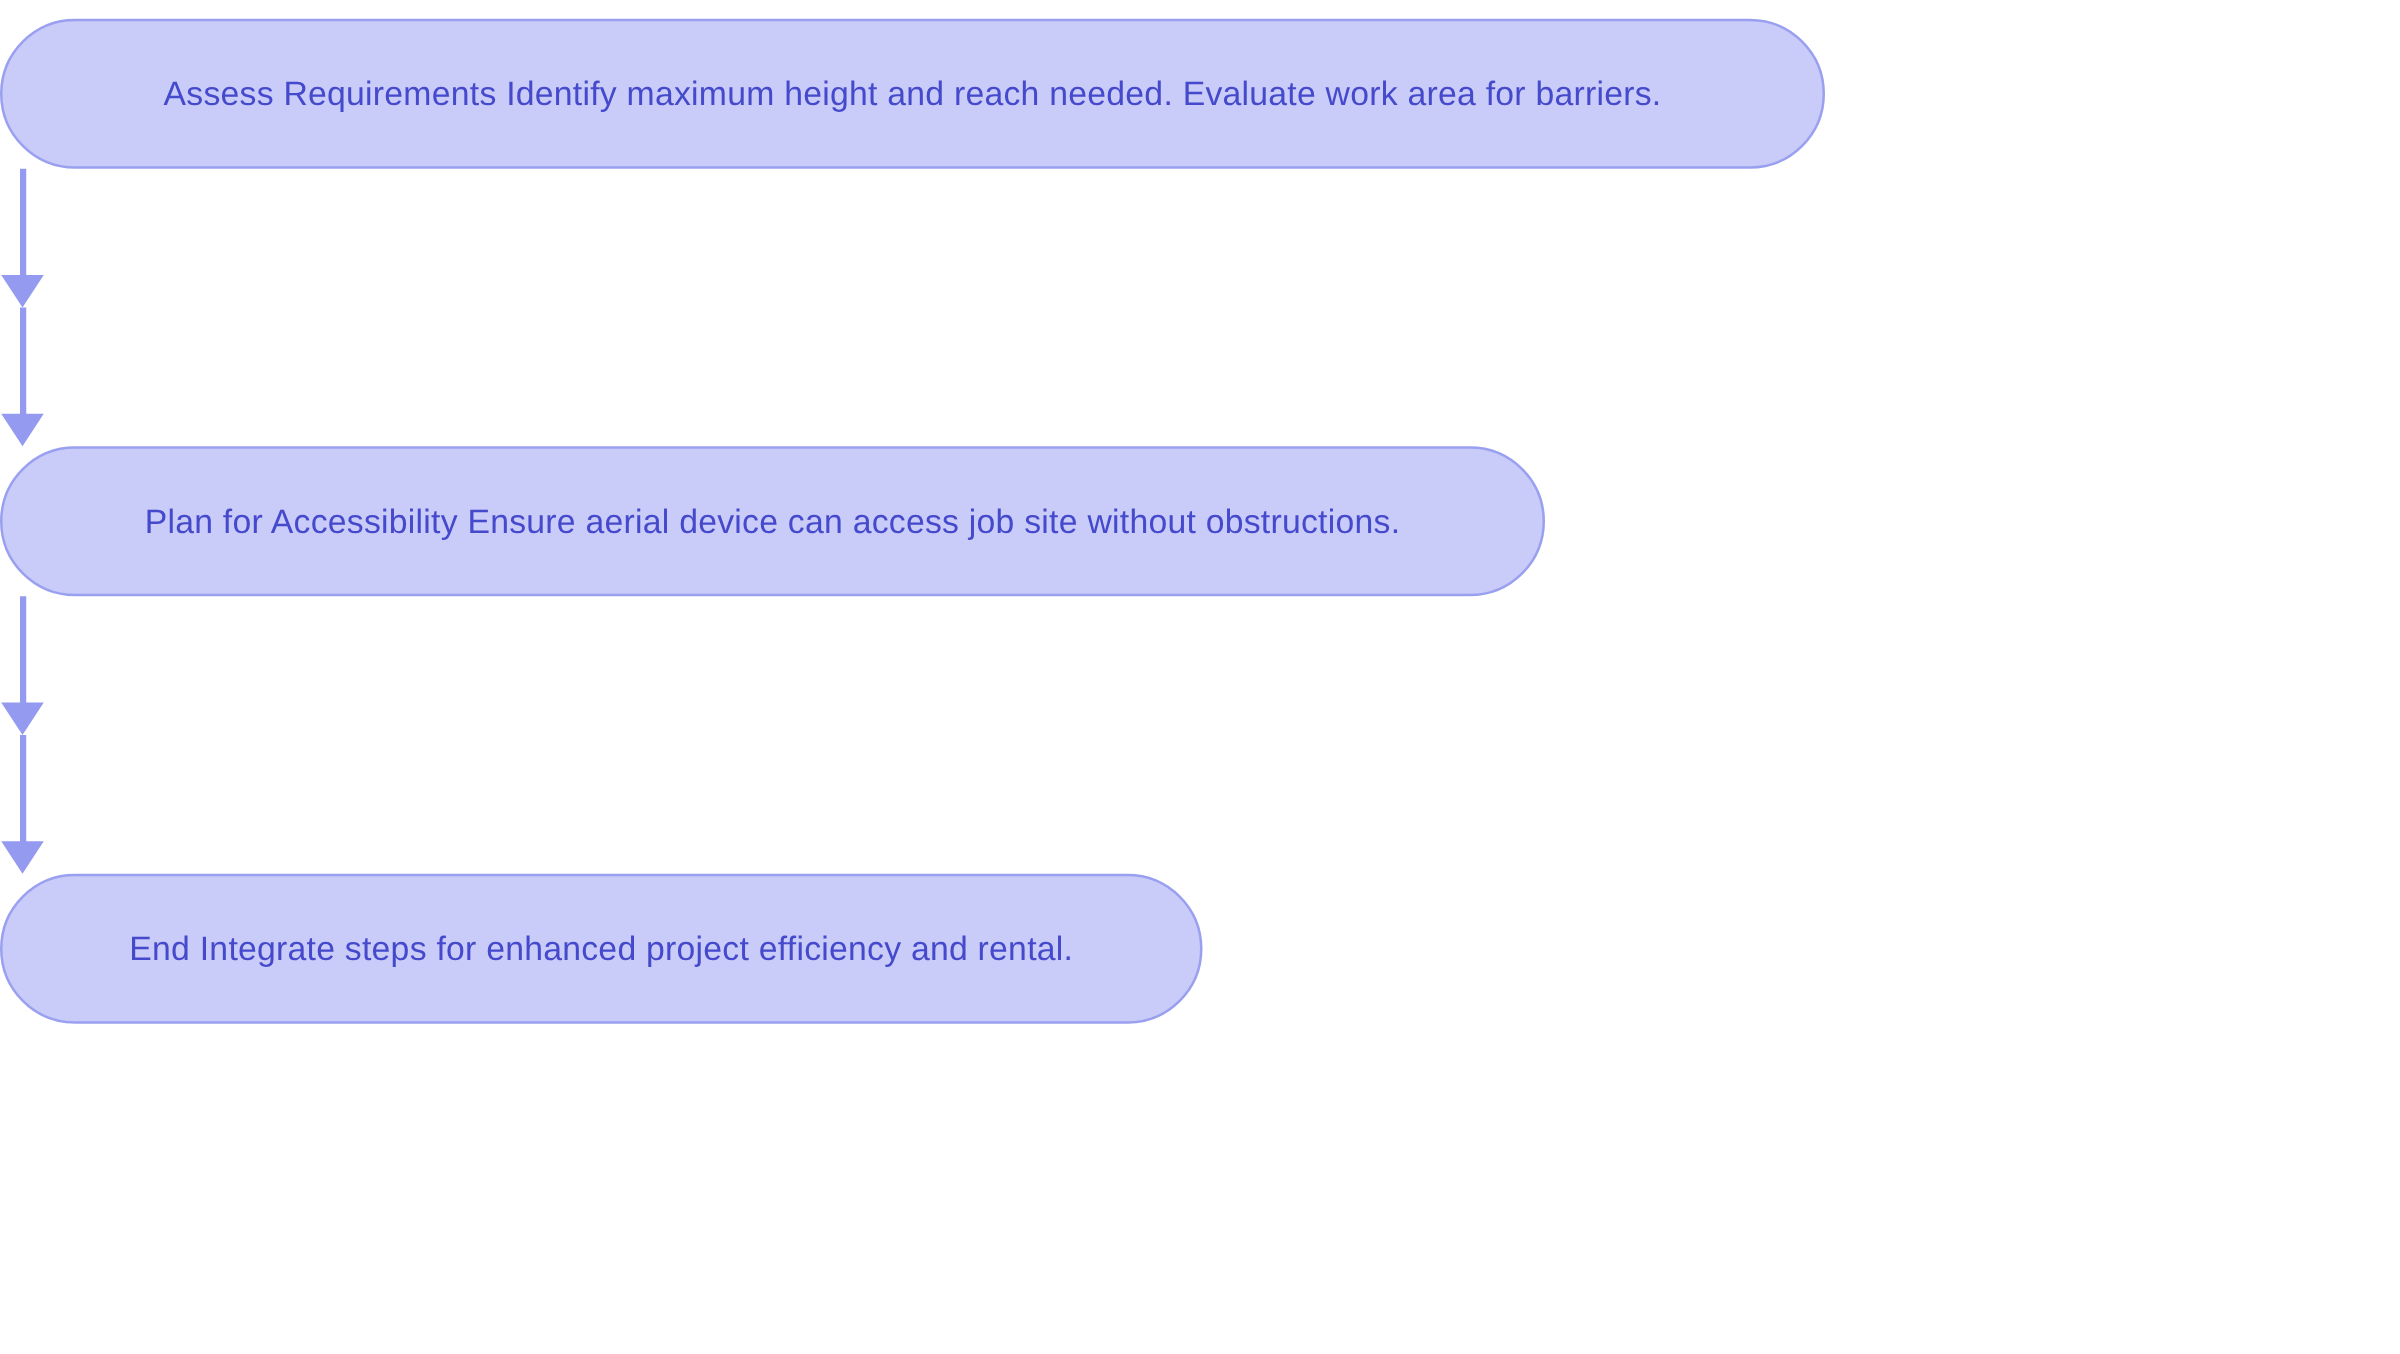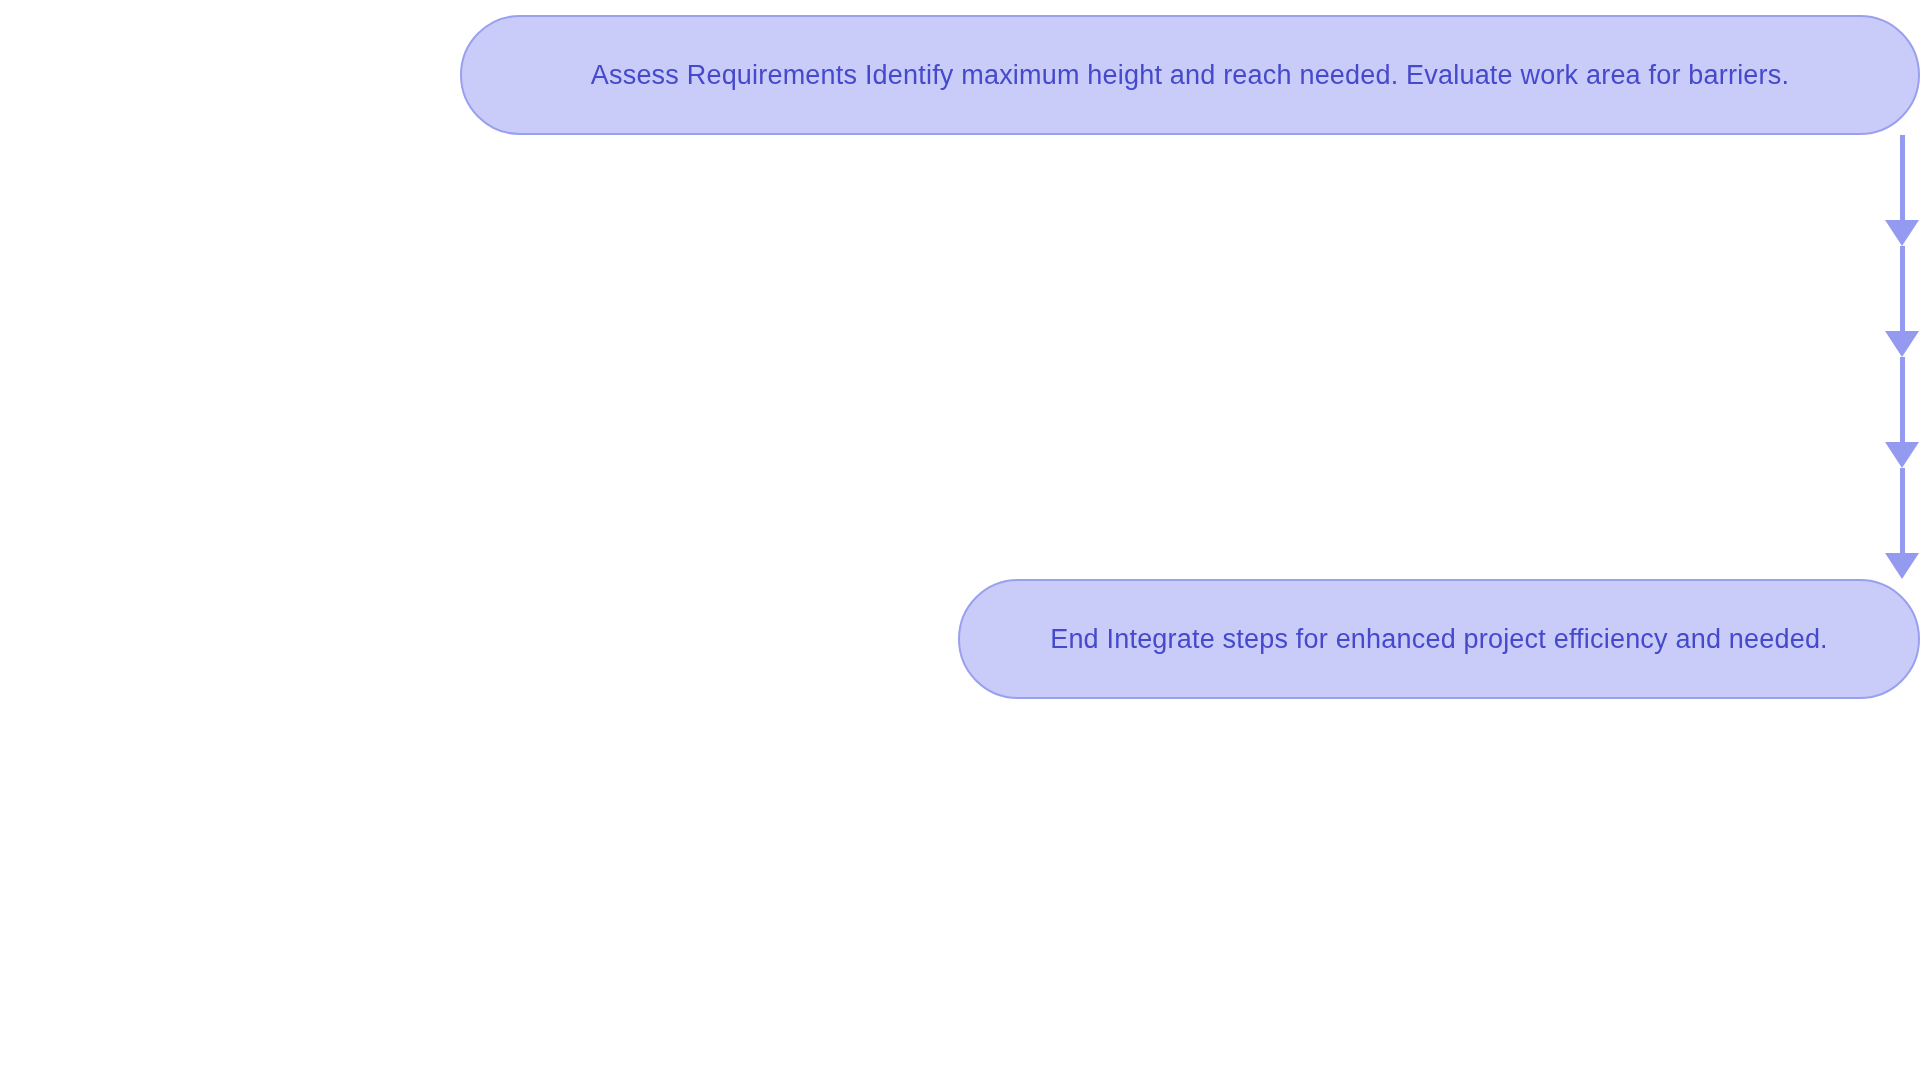--- a/index.html
+++ b/index.html
@@ -21,21 +21,21 @@
     background: var(--background);
     overflow: hidden;
   }
   .flow {
     position: absolute;
     top: 15px;
     left: 0;
     width: 100%;
     display: flex;
     flex-direction: column;
-    align-items: flex-end;
+    align-items: flex-start;
   }
   .node {
     height: 120px;
     border-radius: 60px;
     background: var(--node-fill);
     border: 2px solid var(--node-border);
     display: flex;
     align-items: center;
     justify-content: center;
     text-align: center;
@@ -86,30 +86,33 @@
       <span class="line"></span>
       <span class="head"></span>
     </div>
 
 
     <div class="connector">
       <span class="line"></span>
       <span class="head"></span>
     </div>
 
+    <div class="node" style="width:1236px">
+      <span>Plan for Accessibility Ensure aerial device can access job site without obstructions.</span>
+    </div>
 
     <div class="connector">
       <span class="line"></span>
       <span class="head"></span>
     </div>
 
 
     <div class="connector">
       <span class="line"></span>
       <span class="head"></span>
     </div>
 
     <div class="node" style="width:962px">
-      <span>End Integrate steps for enhanced project efficiency and needed.</span>
+      <span>End Integrate steps for enhanced project efficiency and rental.</span>
     </div>
 
   </div>
 </div>
 
 </body></html>

